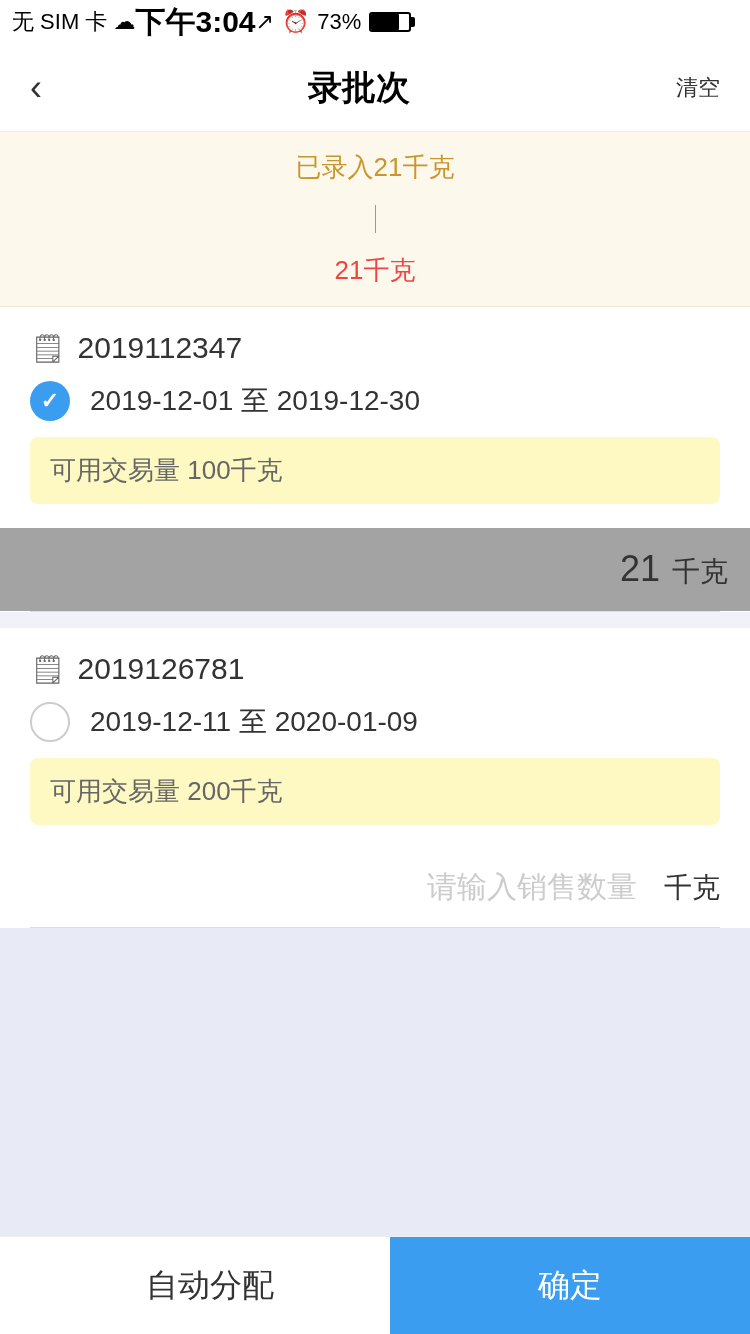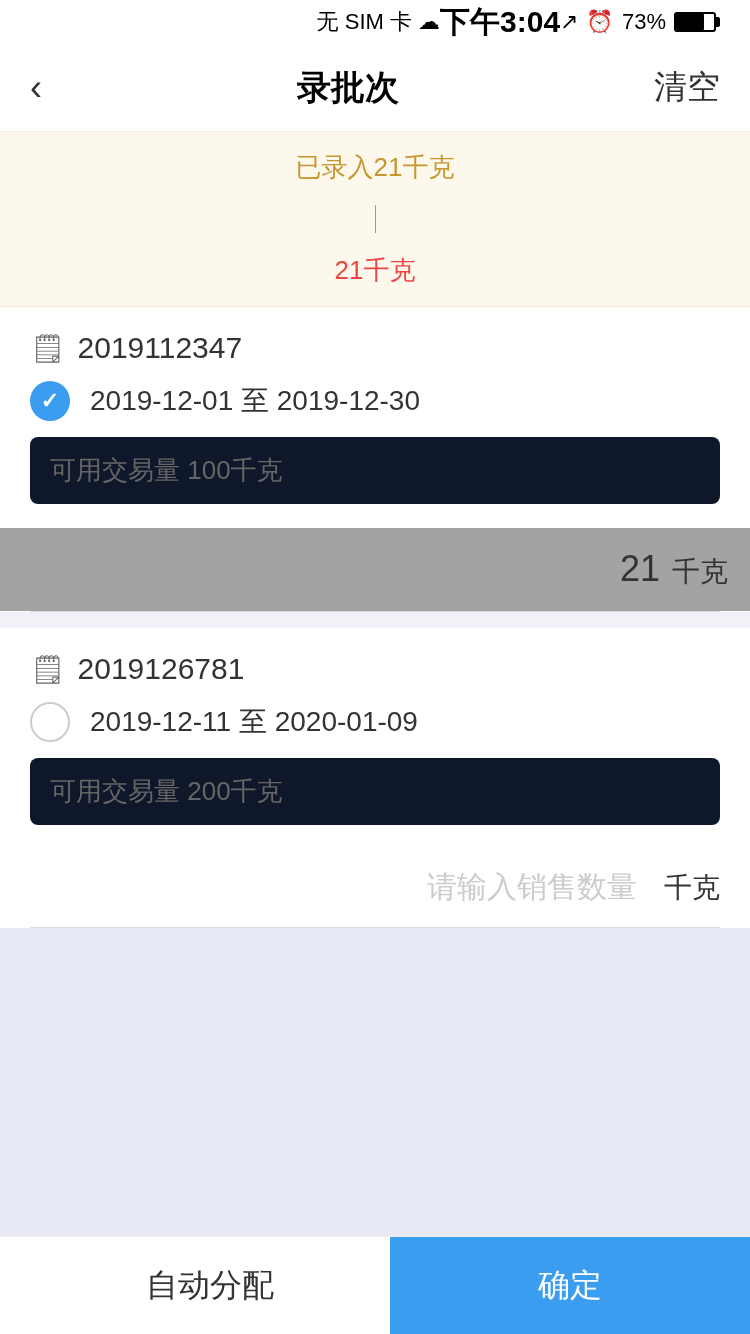--- a/index.html
+++ b/index.html
@@ -10,24 +10,24 @@
       min-height: 1334px;
       background: #f0f2f7;
       font-size: 28px;
       color: #333;
     }
 
     
     .status-bar {
       display: flex;
       align-items: center;
-      justify-content: flex-end;
+      justify-content: flex-start;
       height: 44px;
       background: #fff;
-      padding: 0 34px;
+      padding: 0 12px;
       font-size: 24px;
       color: #000;
     }
     .status-left { display: flex; align-items: center; gap: 8px; font-size: 22px; }
     .status-center { font-size: 30px; font-weight: 600; }
     .status-right { display: flex; align-items: center; gap: 8px; font-size: 22px; }
     .battery-icon {
       width: 42px; height: 20px; border: 2px solid #000; border-radius: 3px; position: relative; display: inline-flex; align-items: center;
     }
     .battery-icon::after {
@@ -53,21 +53,21 @@
       color: #333;
       font-weight: 300;
       cursor: pointer;
     }
     .nav-title {
       font-size: 34px;
       font-weight: 700;
       color: #000;
     }
     .nav-clear {
-      font-size: 33px;
+      font-size: 22px;
       color: #333;
       cursor: pointer;
     }
 
     
     .info-banner {
       background: #fdf8ec;
       padding: 18px 30px;
       display: flex;
       align-items: center;
@@ -139,21 +139,21 @@
       font-weight: bold;
     }
 
     .batch-date {
       font-size: 28px;
       color: #333;
       text-align: right;
     }
 
     .batch-avail {
-      background: #0f172a;
+      background: #fef9c3;
       border-radius: 8px;
       padding: 16px 20px;
       font-size: 26px;
       color: #666;
       margin-bottom: 0;
     }
 
     
     .amount-row {
       display: flex;

